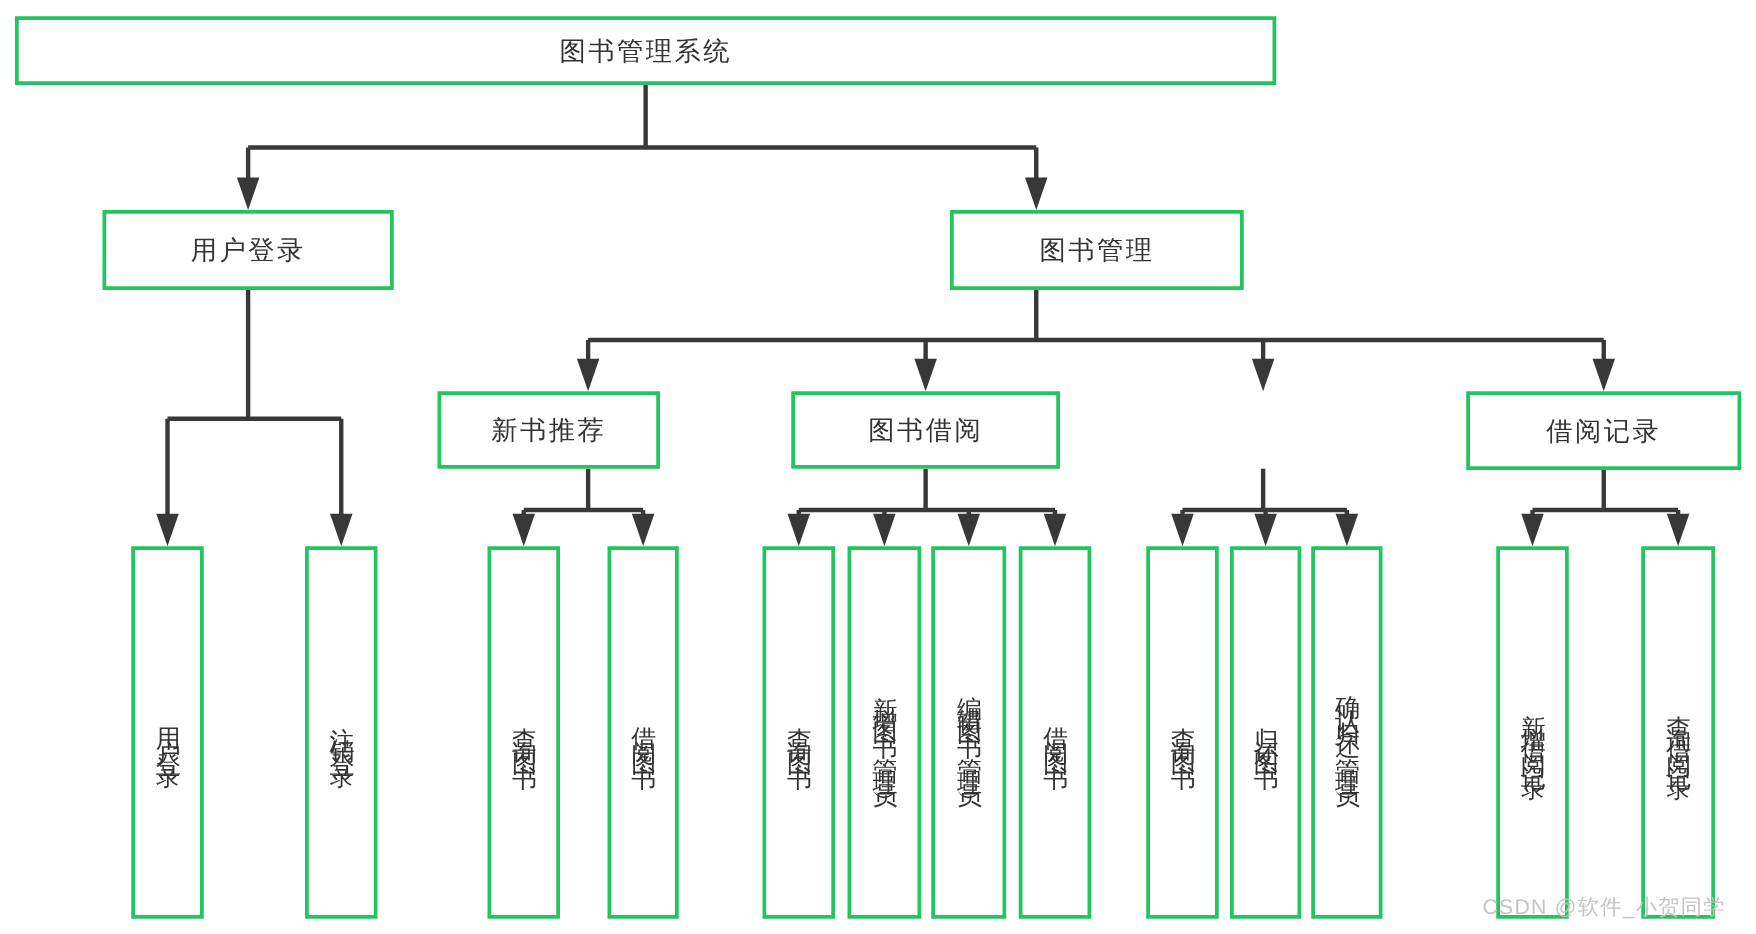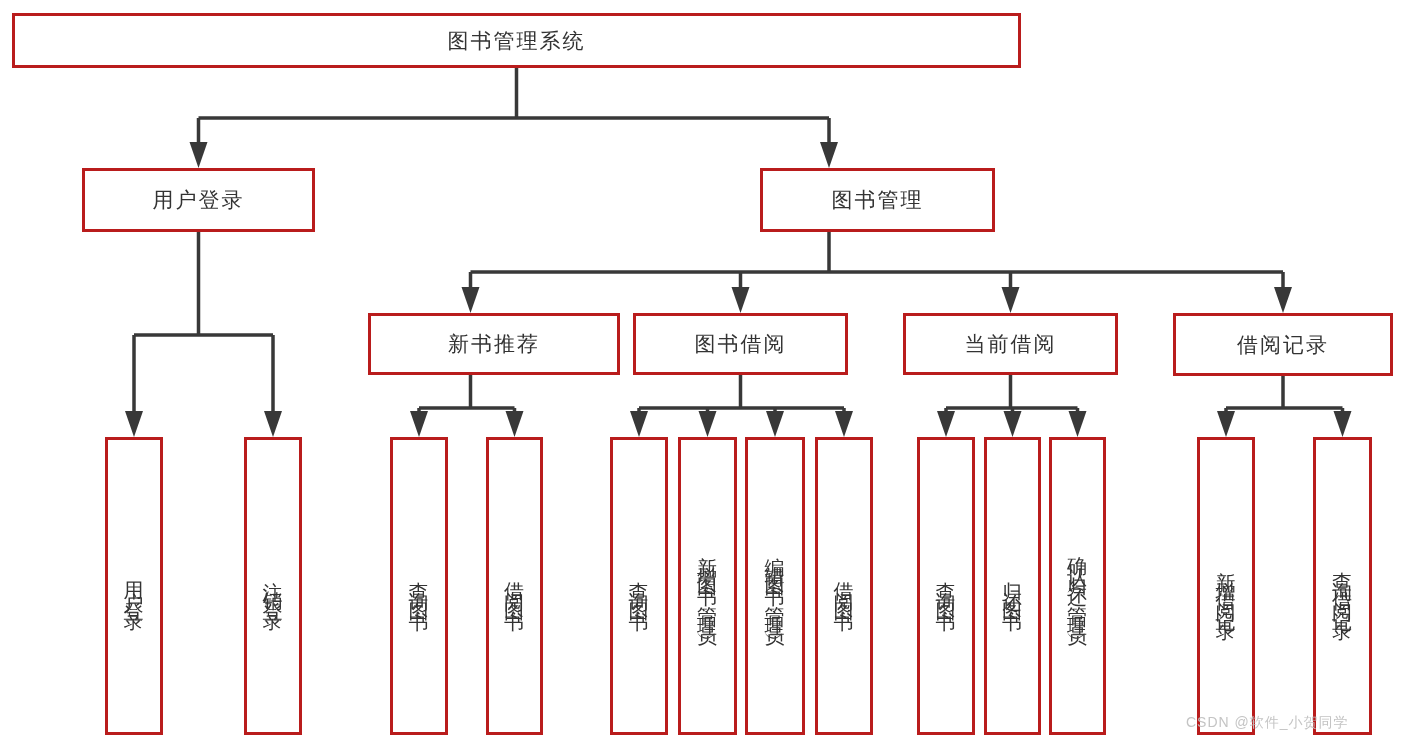--- a/index.html
+++ b/index.html
@@ -3,31 +3,31 @@
 <meta charset="utf-8">
 <style>
   html,body { margin:0; padding:0; background:#ffffff; }
   .canvas {
     position:relative; width:1405px; height:747px; background:#ffffff;
     font-family:"Liberation Sans","DejaVu Sans",sans-serif; overflow:hidden;
   }
   svg.connectors { position:absolute; left:0; top:0; width:1405px; height:747px; }
   .box {
     position:absolute; box-sizing:border-box; background:#ffffff;
-    border:3px solid #b91c1c; display:flex; align-items:center; justify-content:center;
+    border:3px solid #22c55e; display:flex; align-items:center; justify-content:center;
     color:#333333;
   }
   .hbox { font-size:21px; letter-spacing:2px; white-space:nowrap; }
   .leaf  { }
   .leaf .vtext {
     writing-mode:vertical-rl; text-orientation:mixed;
     font-size:20px; letter-spacing:10px; line-height:1.1; color:#333333;
   }
   .watermark {
-    position:absolute; left:1186px; top:714px; font-size:14px;
+    position:absolute; left:1186px; top:714px; font-size:17px;
     color:rgba(193,193,193,0.95); letter-spacing:1px; white-space:nowrap;
   }
 </style>
 </head>
 <body>
 
 <div class="canvas">
 
   <svg class="connectors" viewBox="0 0 1405 747" fill="none" stroke="#383838" stroke-width="3.5">
 
@@ -83,28 +83,25 @@
     <span>图书管理系统</span>
   </div>
 
   <div class="box hbox" style="left:82px; top:168px; width:233px; height:64px;">
     <span>用户登录</span>
   </div>
   <div class="box hbox" style="left:712px; top:168px; width:235px; height:64px;margin-left:48px;">
     <span>图书管理</span>
   </div>
 
-  <div class="box hbox" style="left:368px; top:313px; width:252px; height:62px;">
+  <div class="box hbox" style="left:350px; top:313px; width:178px; height:62px;">
     <span>新书推荐</span>
   </div>
   <div class="box hbox" style="left:633px; top:313px; width:215px; height:62px;align-items:center;">
     <span>图书借阅</span>
-  </div>
-  <div class="box hbox" style="left:903px; top:313px; width:215px; height:62px;">
-    <span>当前借阅</span>
   </div>
   <div class="box hbox" style="left:1173px; top:313px; width:220px; height:63px;">
     <span>借阅记录</span>
   </div>
 
   <div class="box leaf" style="left:105px; top:437px; width:58px; height:298px;">
     <span class="vtext">用户登录</span>
   </div>
   <div class="box leaf" style="left:244px; top:437px; width:58px; height:298px;">
     <span class="vtext">注销登录</span>

